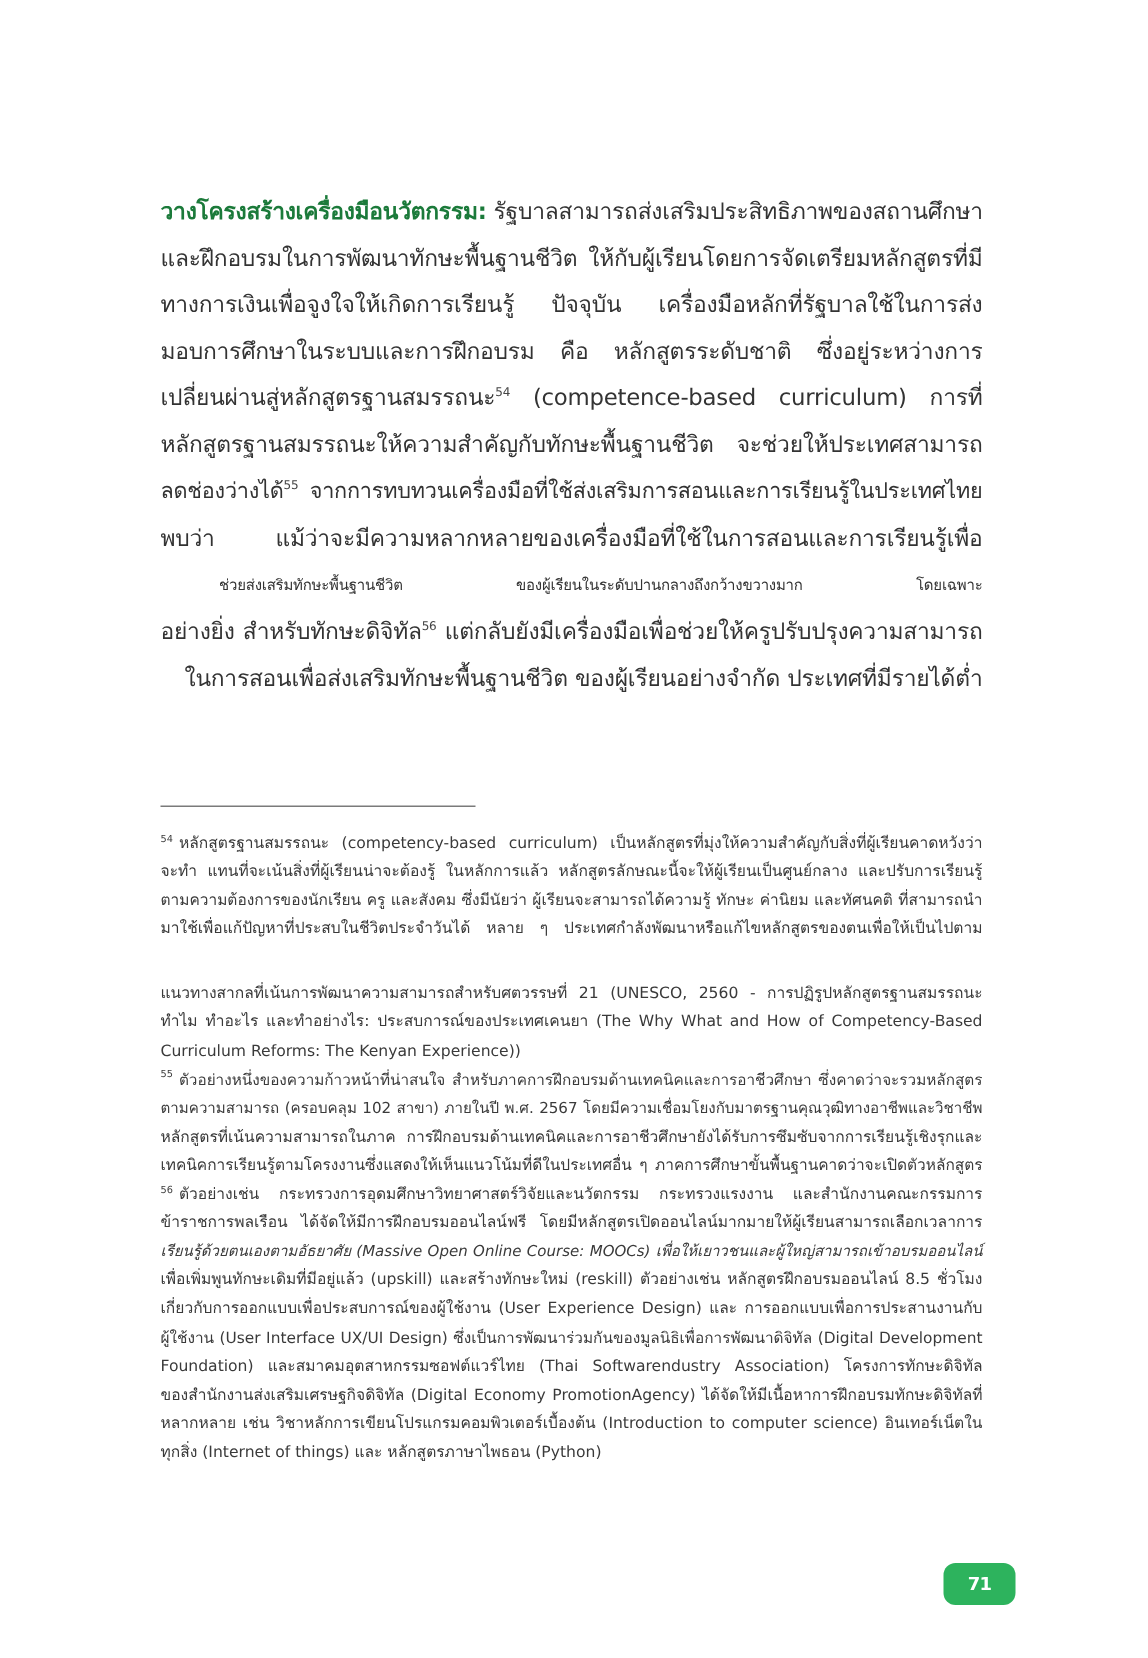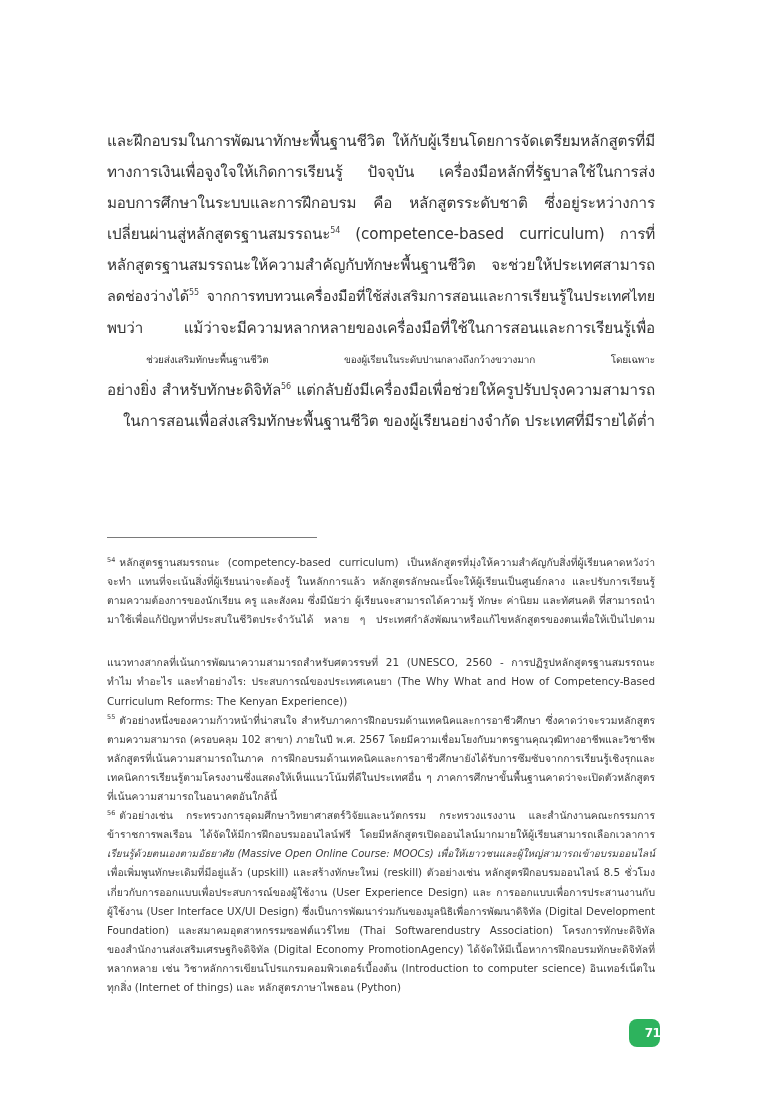--- a/index.html
+++ b/index.html
@@ -80,42 +80,42 @@
     }
     .footnote sup {
       font-size: 6.5px;
       line-height: 0;
       vertical-align: super;
       margin-right: 4px;
     }
     .page-badge {
       position: absolute;
       left: 629px;
-      top: 1019px;
-      width: 15px;
+      top: 1042px;
+      width: 48px;
       height: 28px;
       border-radius: 8px;
       background: #2db35d;
       color: #ffffff;
       font-family: "DejaVu Sans", sans-serif;
       font-weight: bold;
       font-size: 12px;
       display: flex;
       align-items: center;
       justify-content: center;
       letter-spacing: -0.5px;
-      padding-left: 16px;
     }
   </style>
 </head>
 <body>
 
 <div class="page">
 
   <div class="body-text">
+    <span class="line" style="display: block;"><span class="heading-run">วางโครงสร้างเครื่องมือนวัตกรรม:</span><span> รัฐบาลสามารถส่งเสริมประสิทธิภาพของสถานศึกษา</span></span>
     <span class="line" style="display: block;">และฝึกอบรมในการพัฒนาทักษะพื้นฐานชีวิต ให้กับผู้เรียนโดยการจัดเตรียมหลักสูตรที่มี</span>
     <span class="line" style="display: block;">ทางการเงินเพื่อจูงใจให้เกิดการเรียนรู้ ปัจจุบัน เครื่องมือหลักที่รัฐบาลใช้ในการส่ง</span>
     <span class="line" style="display: block;">มอบการศึกษาในระบบและการฝึกอบรม คือ หลักสูตรระดับชาติ ซึ่งอยู่ระหว่างการ</span>
     <span class="line" style="display: block;"><span>เปลี่ยนผ่านสู่หลักสูตรฐานสมรรถนะ</span><sup class="fnref">54</sup><span> (competence-based curriculum) การที่</span></span>
     <span class="line" style="display: block;">หลักสูตรฐานสมรรถนะให้ความสำคัญกับทักษะพื้นฐานชีวิต จะช่วยให้ประเทศสามารถ</span>
     <span class="line" style="display: block; font-size: 14.4389px;"><span>ลดช่องว่างได้</span><sup class="fnref">55</sup><span> จากการทบทวนเครื่องมือที่ใช้ส่งเสริมการสอนและการเรียนรู้ในประเทศไทย</span></span>
     <span class="line" style="display: block;">พบว่า แม้ว่าจะมีความหลากหลายของเครื่องมือที่ใช้ในการสอนและการเรียนรู้เพื่อ</span>
     <span class="line" style="display: block; font-size: 10px; margin-left: 39px;">ช่วยส่งเสริมทักษะพื้นฐานชีวิต ของผู้เรียนในระดับปานกลางถึงกว้างขวางมาก โดยเฉพาะ</span>
     <span class="line" style="display: block;"><span>อย่างยิ่ง สำหรับทักษะดิจิทัล</span><sup class="fnref">56</sup><span> แต่กลับยังมีเครื่องมือเพื่อช่วยให้ครูปรับปรุงความสามารถ</span></span>
     <span class="line last" style="display: block; margin-left: 16px;">ในการสอนเพื่อส่งเสริมทักษะพื้นฐานชีวิต ของผู้เรียนอย่างจำกัด ประเทศที่มีรายได้ต่ำ</span>
@@ -131,21 +131,20 @@
       <span class="line" style="display: block;">มาใช้เพื่อแก้ปัญหาที่ประสบในชีวิตประจำวันได้ หลาย ๆ ประเทศกำลังพัฒนาหรือแก้ไขหลักสูตรของตนเพื่อให้เป็นไปตาม</span>
       <span class="line" style="display: block; margin-top: 24px;">แนวทางสากลที่เน้นการพัฒนาความสามารถสำหรับศตวรรษที่ 21 (UNESCO, 2560 - การปฏิรูปหลักสูตรฐานสมรรถนะ</span>
       <span class="line" style="display: block;">ทำไม ทำอะไร และทำอย่างไร: ประสบการณ์ของประเทศเคนยา (The Why What and How of Competency-Based</span>
       <span class="line last" style="display: block;">Curriculum Reforms: The Kenyan Experience))</span>
     </div>
     <div class="footnote">
       <span class="line" style="display: block; font-size: 10.2175px;"><sup>55</sup><span>ตัวอย่างหนึ่งของความก้าวหน้าที่น่าสนใจ สำหรับภาคการฝึกอบรมด้านเทคนิคและการอาชีวศึกษา ซึ่งคาดว่าจะรวมหลักสูตร</span></span>
       <span class="line" style="display: block; font-size: 10.0902px;">ตามความสามารถ (ครอบคลุม 102 สาขา) ภายในปี พ.ศ. 2567 โดยมีความเชื่อมโยงกับมาตรฐานคุณวุฒิทางอาชีพและวิชาชีพ</span>
       <span class="line" style="display: block;">หลักสูตรที่เน้นความสามารถในภาค การฝึกอบรมด้านเทคนิคและการอาชีวศึกษายังได้รับการซึมซับจากการเรียนรู้เชิงรุกและ</span>
       <span class="line" style="display: block; font-size: 10.3104px;">เทคนิคการเรียนรู้ตามโครงงานซึ่งแสดงให้เห็นแนวโน้มที่ดีในประเทศอื่น ๆ ภาคการศึกษาขั้นพื้นฐานคาดว่าจะเปิดตัวหลักสูตร</span>
-      <span class="line last" style="display: block;">ที่เน้นความสามารถในอนาคตอันใกล้นี้</span>
     </div>
     <div class="footnote">
       <span class="line" style="display: block;"><sup>56</sup><span>ตัวอย่างเช่น กระทรวงการอุดมศึกษาวิทยาศาสตร์วิจัยและนวัตกรรม กระทรวงแรงงาน และสำนักงานคณะกรรมการ</span></span>
       <span class="line" style="display: block;">ข้าราชการพลเรือน ได้จัดให้มีการฝึกอบรมออนไลน์ฟรี โดยมีหลักสูตรเปิดออนไลน์มากมายให้ผู้เรียนสามารถเลือกเวลาการ</span>
       <span class="line" style="display: block; font-size: 10.0012px; font-style: italic;">เรียนรู้ด้วยตนเองตามอัธยาศัย (Massive Open Online Course: MOOCs) เพื่อให้เยาวชนและผู้ใหญ่สามารถเข้าอบรมออนไลน์</span>
       <span class="line" style="display: block;">เพื่อเพิ่มพูนทักษะเดิมที่มีอยู่แล้ว (upskill) และสร้างทักษะใหม่ (reskill) ตัวอย่างเช่น  หลักสูตรฝึกอบรมออนไลน์ 8.5 ชั่วโมง</span>
       <span class="line" style="display: block;">เกี่ยวกับการออกแบบเพื่อประสบการณ์ของผู้ใช้งาน (User Experience Design) และ การออกแบบเพื่อการประสานงานกับ</span>
       <span class="line" style="display: block; font-size: 10.2544px;">ผู้ใช้งาน (User Interface UX/UI Design) ซึ่งเป็นการพัฒนาร่วมกันของมูลนิธิเพื่อการพัฒนาดิจิทัล (Digital Development</span>
       <span class="line" style="display: block;">Foundation) และสมาคมอุตสาหกรรมซอฟต์แวร์ไทย (Thai Softwarendustry Association) โครงการทักษะดิจิทัล</span>
       <span class="line" style="display: block;">ของสำนักงานส่งเสริมเศรษฐกิจดิจิทัล (Digital Economy PromotionAgency) ได้จัดให้มีเนื้อหาการฝึกอบรมทักษะดิจิทัลที่</span>

